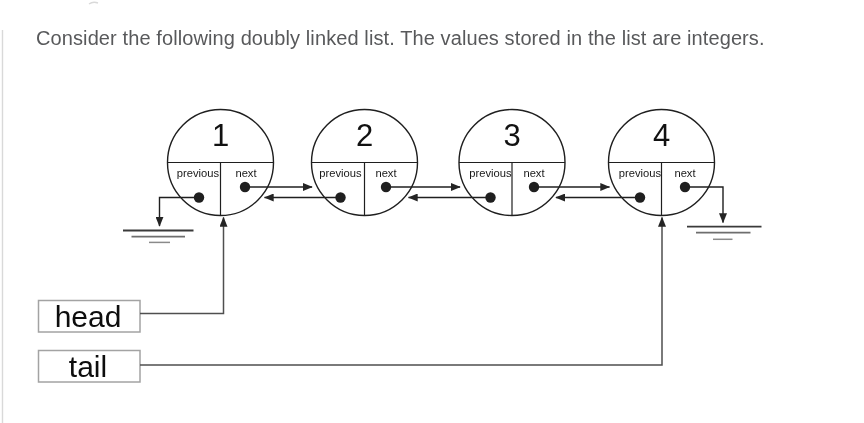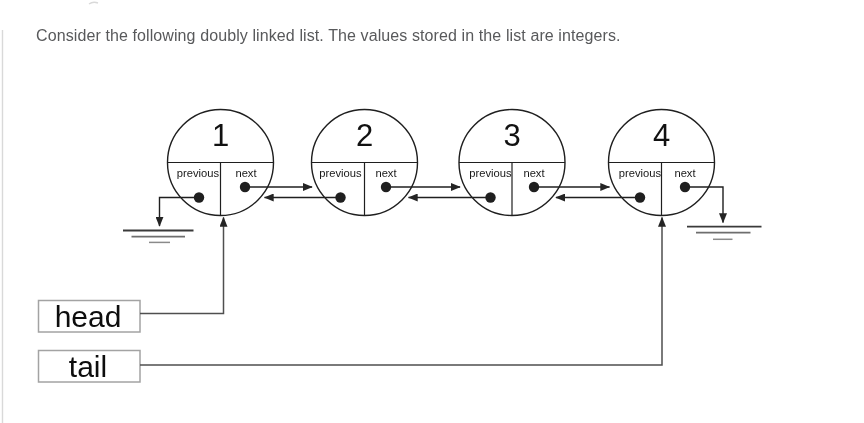--- a/index.html
+++ b/index.html
@@ -1,18 +1,18 @@
 <!DOCTYPE html>
 <html style="--diagram-line: #1f1f1f; --connector-line: #4f4f4f; --box-border: #a3a3a3; --title-text: #58595b;"><head>
 <meta charset="utf-8">
 <style>
   html,body{margin:0;padding:0;background:#ffffff;}
   body{width:864px;height:423px;position:relative;overflow:hidden;
        font-family:"Liberation Sans","DejaVu Sans",sans-serif;}
-  .page-title{position:absolute;left:36px;top:27px;font-size:16px;
+  .page-title{position:absolute;left:36px;top:27px;font-size:20px;
        color:var(--title-text,#58595b);letter-spacing:.1px;}
   svg{position:absolute;left:0;top:0;}
   .node-circle{fill:#ffffff;stroke:var(--diagram-line,#1f1f1f);stroke-width:1.4;}
   .inner-line{stroke:var(--diagram-line,#1f1f1f);stroke-width:1.2;fill:none;}
   .dot{fill:var(--diagram-line,#1f1f1f);stroke:none;}
   .arrow{stroke:var(--diagram-line,#1f1f1f);stroke-width:1.4;fill:none;}
   .connector{stroke:var(--connector-line,#4f4f4f);stroke-width:1.5;fill:none;}
   .node-value{font-size:31px;fill:#111;text-anchor:middle;}
   .field-label{font-size:11.2px;fill:#181818;text-anchor:middle;}
   .ptr-box{fill:#ffffff;stroke:var(--box-border,#a3a3a3);stroke-width:1.5;}

